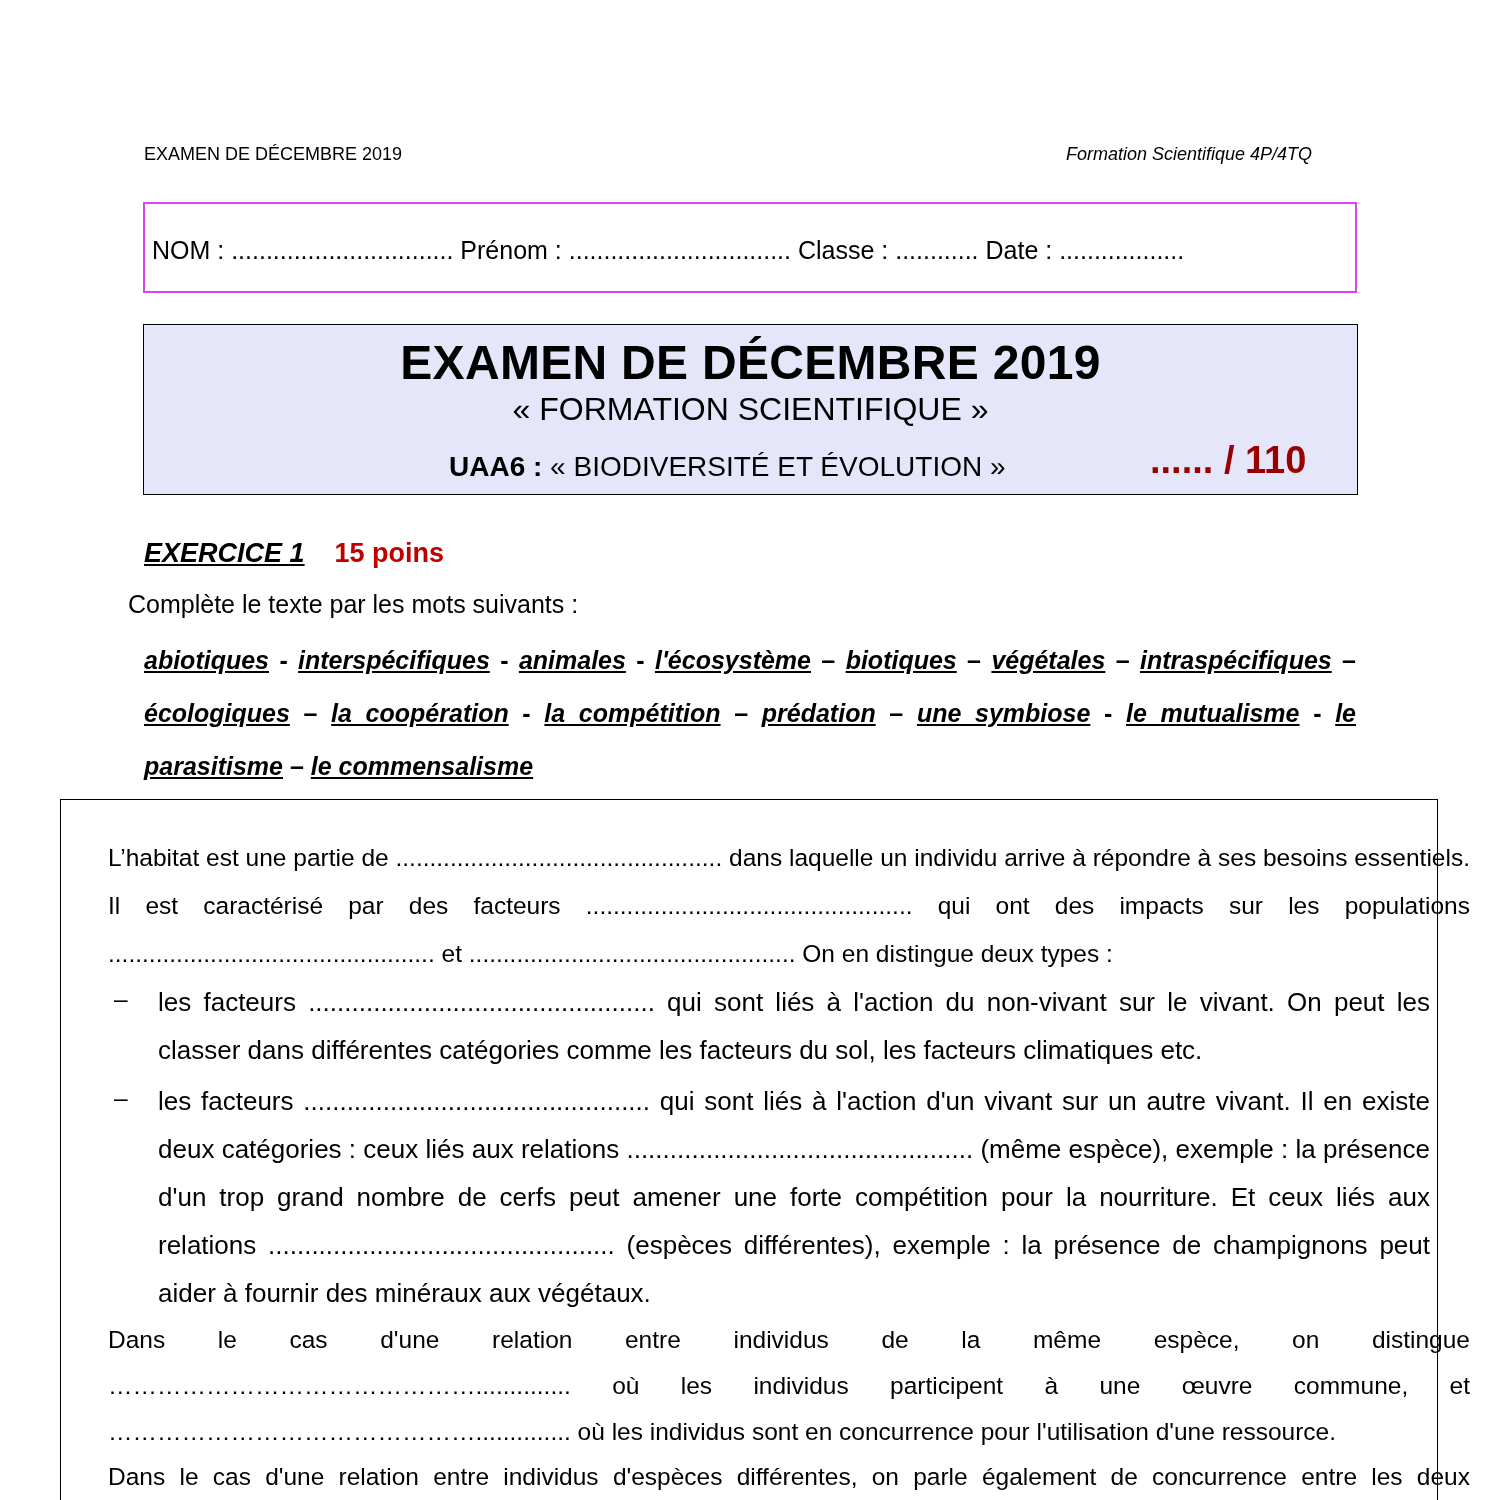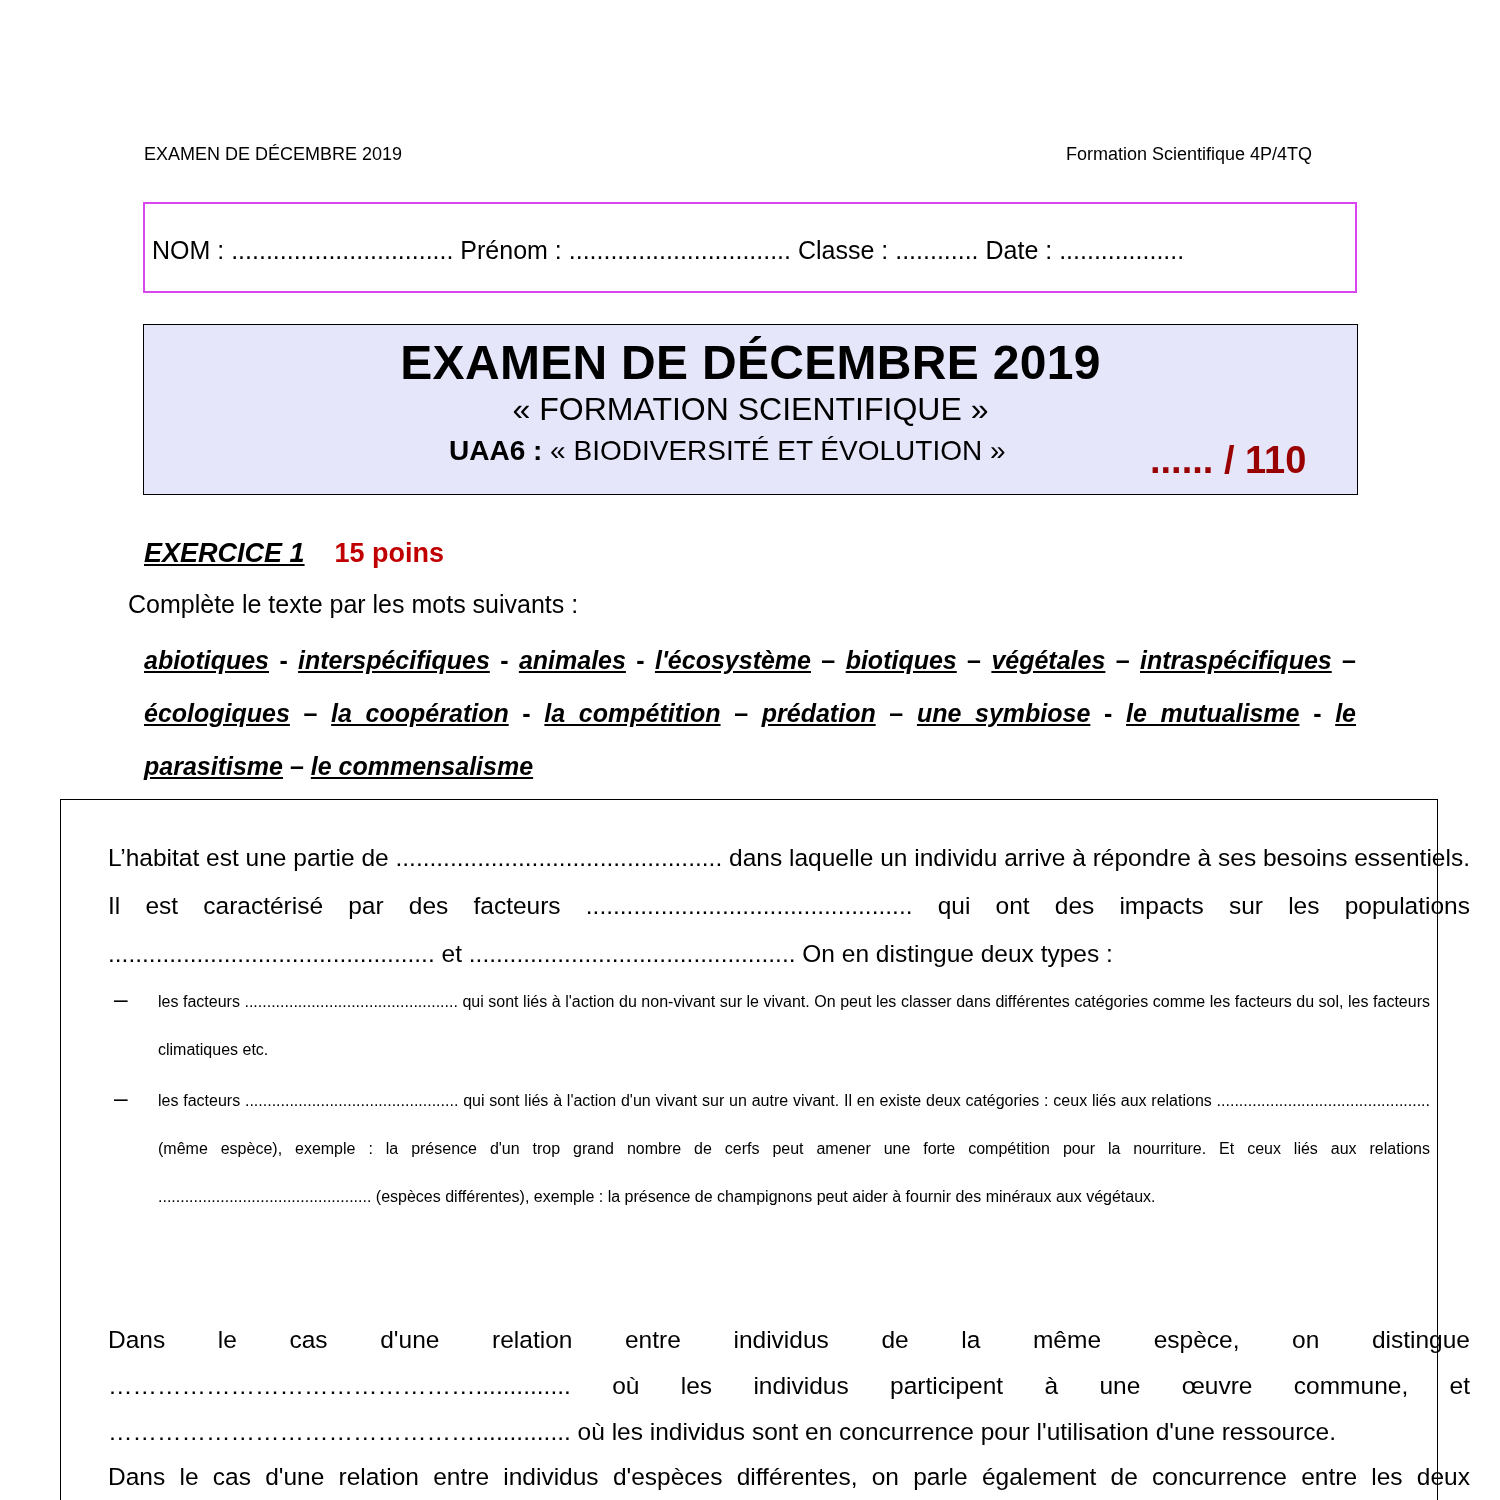--- a/index.html
+++ b/index.html
@@ -1,45 +1,45 @@
 <!DOCTYPE html>
 <html><head>
   <meta charset="utf-8">
   <style>
     html, body { margin: 0; padding: 0; background: #ffffff; }
     body { width: 1500px; height: 1500px; position: relative; overflow: hidden;
            font-family: "Liberation Sans", sans-serif; color: #000; }
     .page-header-left { position: absolute; left: 144px; top: 144px; font-size: 18px; }
-    .page-header-right { position: absolute; left: 1066px; top: 144px; font-size: 18px; }
+    .page-header-right { position: absolute; left: 1066px; top: 144px; font-size: 18px; font-style: italic; }
     .id-box { position: absolute; left: 143px; top: 202px; width: 1214px; height: 91px;
               border: 2px solid #d946ef; box-sizing: border-box; }
     .id-line { position: absolute; left: 7px; top: 32px; font-size: 25px; white-space: nowrap; }
     .title-box { position: absolute; left: 143px; top: 324px; width: 1215px; height: 171px;
                  border: 1px solid #000; box-sizing: border-box; background: #e6e6fa; }
     .title-main { position: absolute; left: 0; right: 0; top: 10px; text-align: center;
                   font-weight: bold; font-size: 48px; letter-spacing: 0.3px; }
     .title-sub { position: absolute; left: 0; right: 0; top: 66px; text-align: center; font-size: 32px; }
-    .title-uaa { position: absolute; left: 305px; top: 110px; font-size: 28px; white-space: nowrap; }
+    .title-uaa { position: absolute; left: 305px; top: 126px; font-size: 28px; white-space: nowrap; }
     .title-uaa b { font-weight: bold; }
     .title-score { position: absolute; left: 1006px; top: 114px; font-size: 38px; font-weight: bold;
                    color: #990000; white-space: nowrap; }
     .ex-title { position: absolute; left: 144px; top: 538px; font-size: 27px; font-weight: bold; white-space: nowrap; }
     .ex-title .ex-name { text-decoration: underline; font-style: italic; }
     .ex-title .ex-points { color: #c00000; margin-left: 30px; }
     .instruction { position: absolute; left: 128px; top: 590px; font-size: 25px; }
     .wordbank { position: absolute; left: 144px; top: 634px; width: 1212px; font-size: 25px;
                 font-weight: bold; line-height: 53px; text-align: justify; }
     .wordbank .w { font-style: italic; text-decoration: underline; }
     .exercise-box { position: absolute; left: 60px; top: 799px; width: 1378px; height: 720px;
                     border: 1px solid #000; box-sizing: border-box; }
     .para { position: absolute; left: 7px; width: 1362px; font-size: 24.5px; line-height: 48px;
             text-align: justify; text-align-last: auto; margin-left: 40px; }
     .p1 { top: 34px; }
     .bullet { position: absolute; left: 53px; font-size: 24.5px; }
-    .bul-text { position: absolute; left: 97px; width: 1272px; font-size: 16px; line-height: 48px; text-align: justify; }
+    .bul-text { position: absolute; left: 97px; width: 1272px; font-size: 26px; line-height: 48px; text-align: justify; }
     .jl { text-align-last: justify; }
   </style>
 </head>
 <body>
 
 <div class="page-header-left">EXAMEN DE DÉCEMBRE 2019</div>
 <div class="page-header-right">Formation Scientifique 4P/4TQ</div>
 
 <div class="id-box">
   <div class="id-line">NOM : ................................ Prénom : ................................ Classe : ............ Date : ..................</div>

